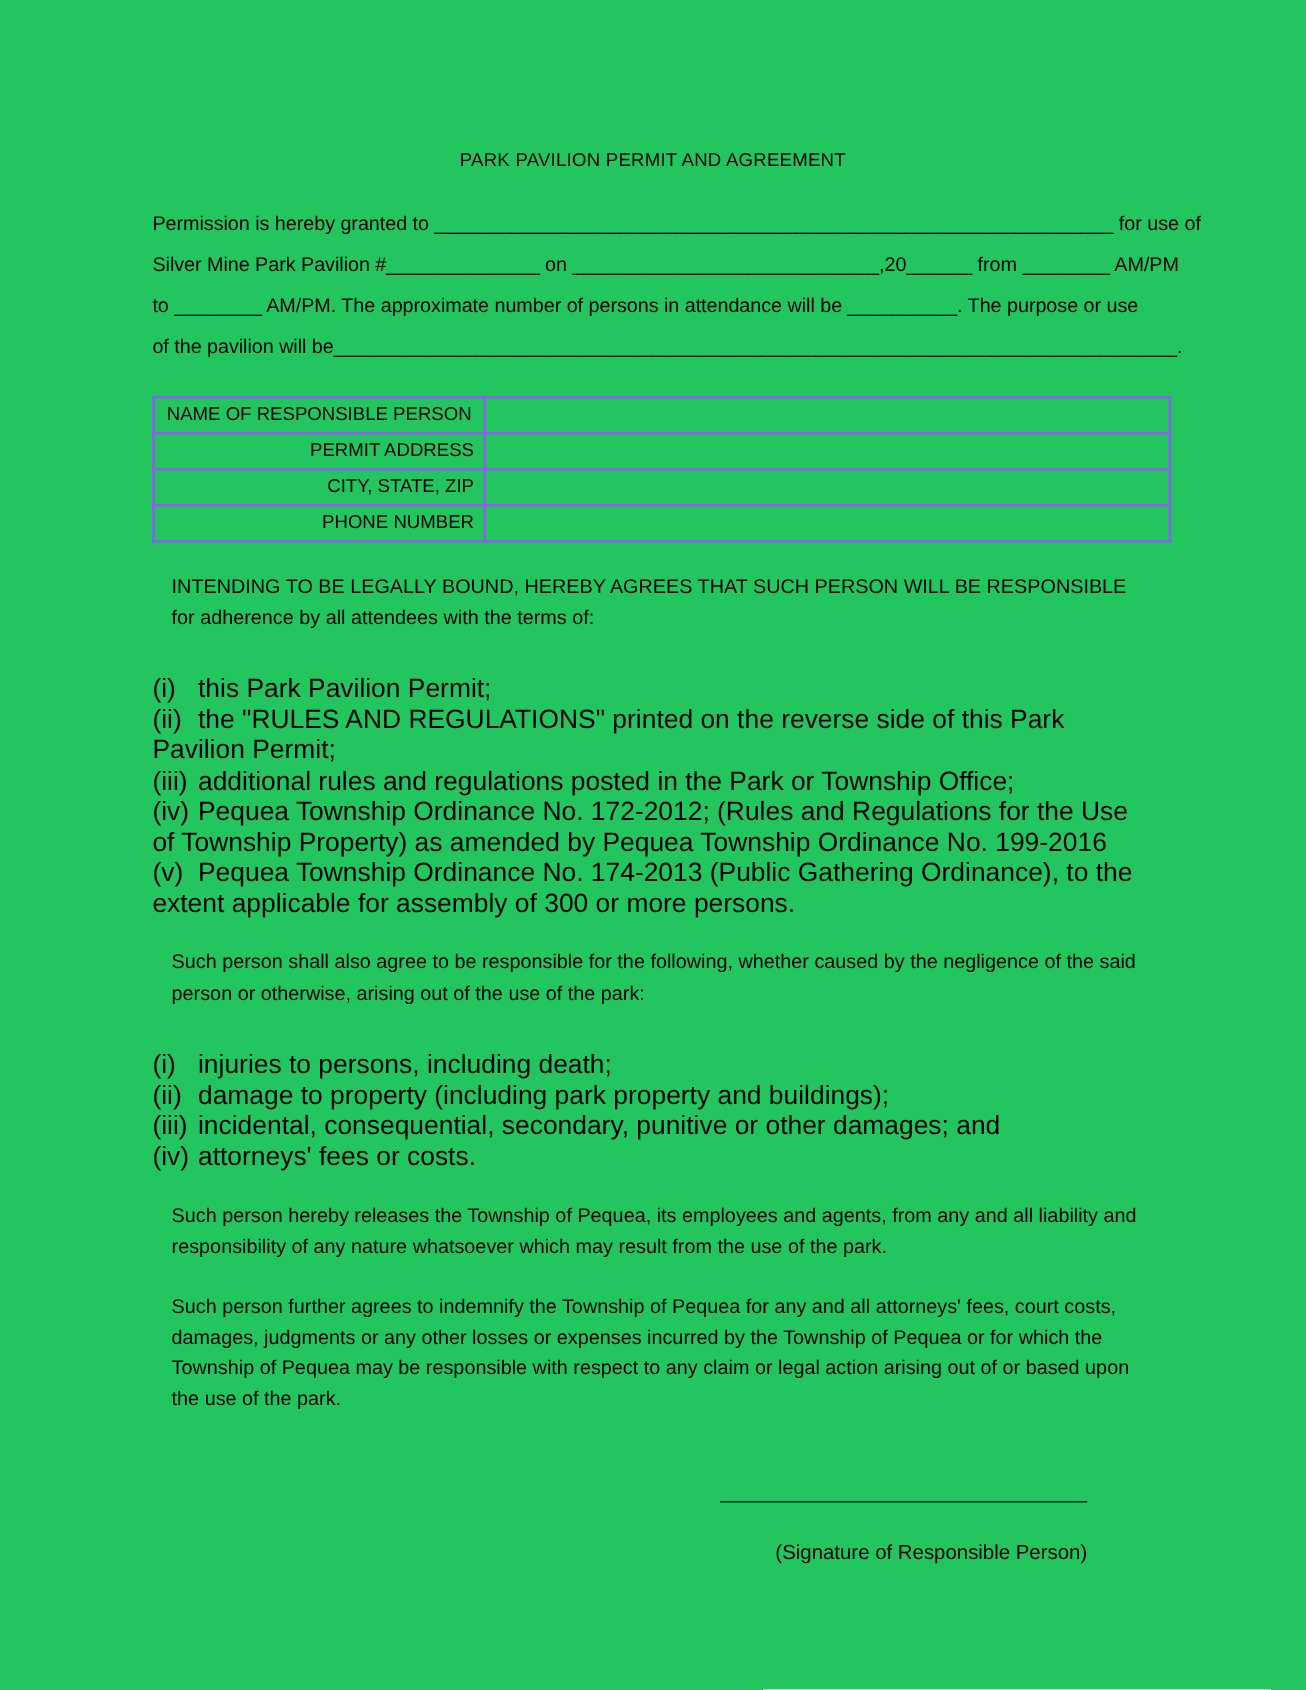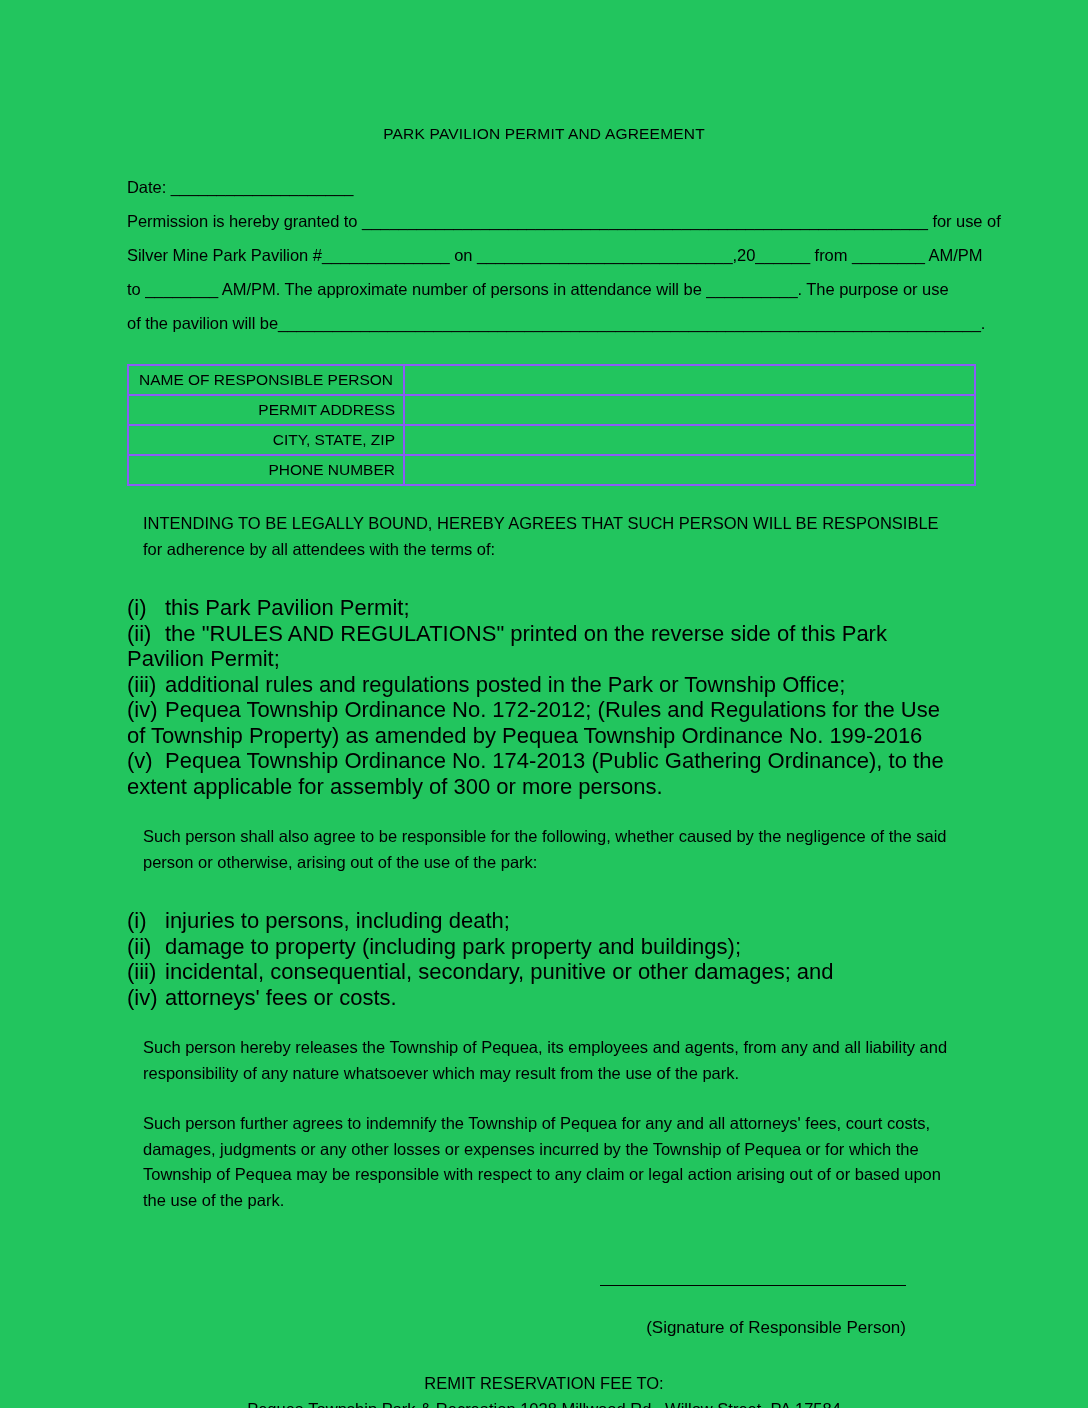--- a/index.html
+++ b/index.html
@@ -127,21 +127,20 @@
 </style>
 </head>
 <body>
 
 <div class="page">
   <div class="content">
 
     <div class="doc-title">PARK PAVILION PERMIT AND AGREEMENT</div>
 
     <div class="form-block">
-      <div class="form-line">Date: ____________________</div>
       <div class="form-line">Permission is hereby granted to ______________________________________________________________ for use of</div>
       <div class="form-line">Silver Mine Park Pavilion #______________ on ____________________________,20______ from ________ AM/PM</div>
       <div class="form-line">to ________ AM/PM. The approximate number of persons in attendance will be __________.  The purpose or use</div>
       <div class="form-line">of the pavilion will be_____________________________________________________________________________.</div>
     </div>
 
     <table class="resp-table">
       <tbody>
         <tr>
           <td class="label">NAME OF RESPONSIBLE PERSON</td>
@@ -183,19 +182,15 @@
 
     <p class="para">Such person hereby releases the Township of Pequea, its employees and agents, from any and all liability and responsibility of any nature whatsoever which may result from the use of the park.</p>
 
     <p class="para">Such person further agrees to indemnify the Township of Pequea for any and all attorneys' fees, court costs, damages, judgments or any other losses or expenses incurred by the Township of Pequea or for which the Township of Pequea may be responsible with respect to any claim or legal action arising out of or based upon the use of the park.</p>
 
     <div class="sig-wrap">
       <div class="sig-line"></div>
       <div class="sig-caption">(Signature of Responsible Person)</div>
     </div>
 
-    <div class="footer">
-      <div>REMIT RESERVATION FEE TO:</div>
-      <div>Pequea Township Park &amp; Recreation 1028 Millwood Rd., Willow Street, PA 17584</div>
-    </div>
 
   </div>
 </div>
 
 </body></html>

